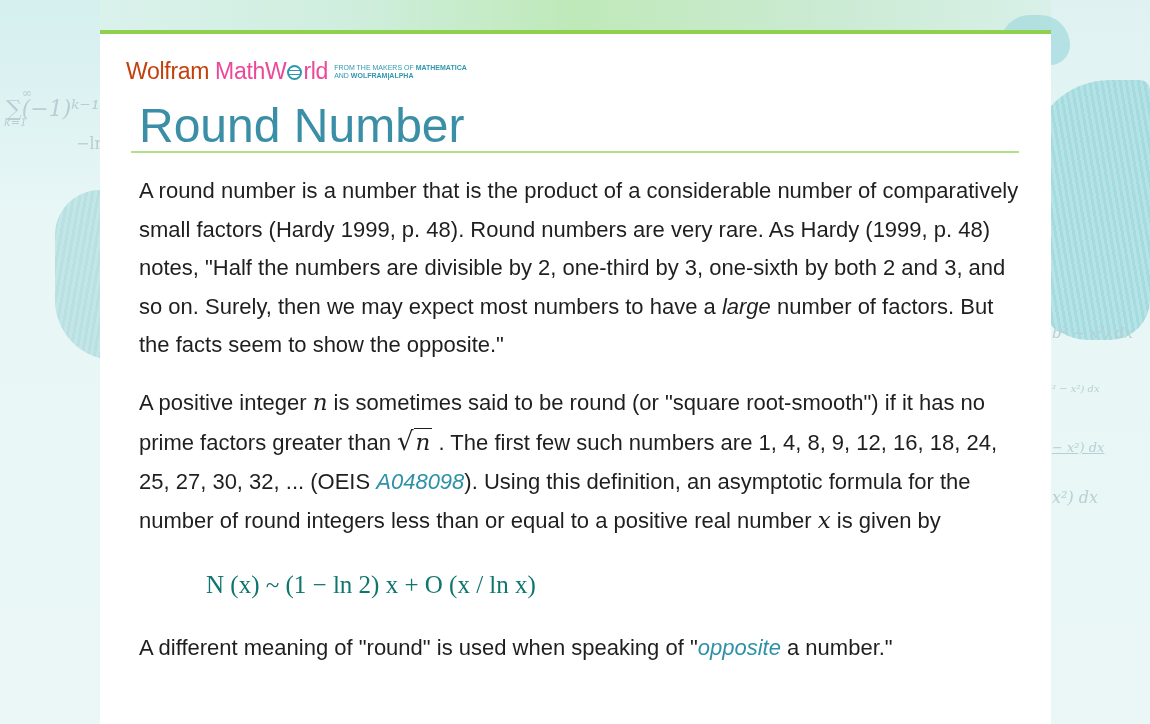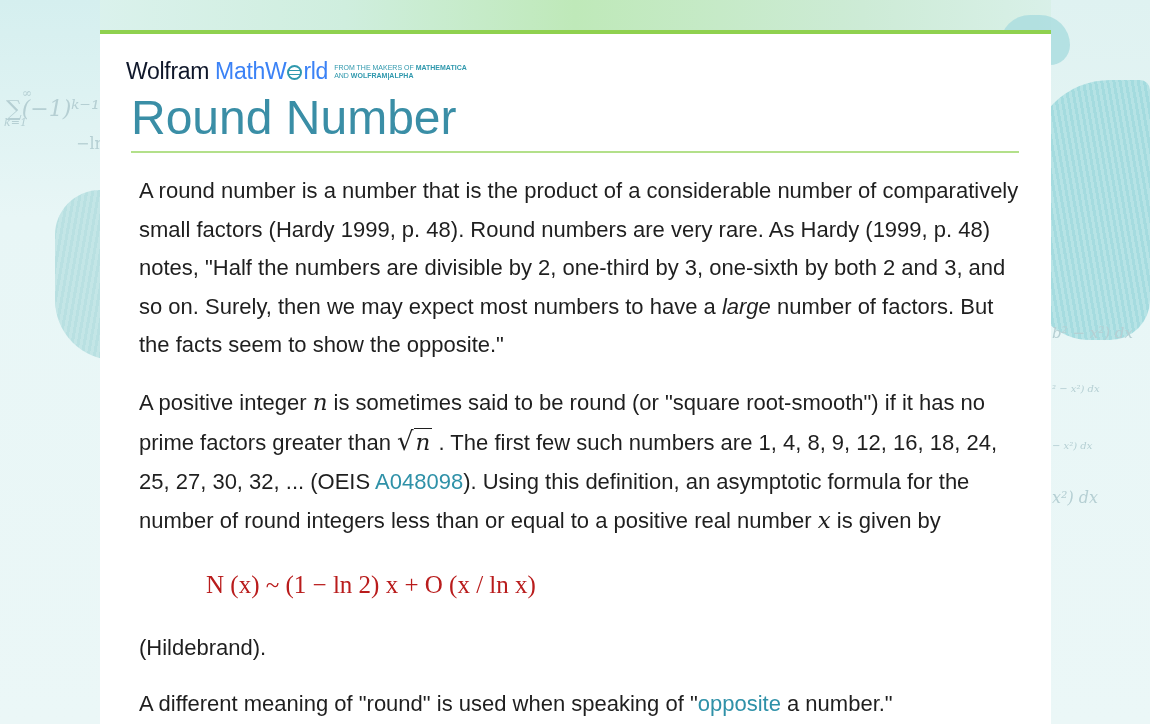--- a/index.html
+++ b/index.html
@@ -42,68 +42,68 @@
       font-style: italic; white-space: nowrap;
     }
     .card {
       position: absolute; left: 100px; top: 30px; width: 951px; height: 700px;
       background: #ffffff; border-top: 4px solid #8fd14f;
     }
     .brand {
       position: absolute; left: 26px; top: 24px; display: flex; align-items: center;
       white-space: nowrap;
     }
-    .brand-wolfram { color: #0f172a; font-size: 23px; letter-spacing: -0.3px; text-align: center; }
-    .brand-mathworld { color: #3b82f6; font-size: 23px; letter-spacing: -0.3px; margin-left: 6px; }
+    .brand-wolfram { color: #c2410c; font-size: 23px; letter-spacing: -0.3px; text-align: center; }
+    .brand-mathworld { color: #ec4899; font-size: 23px; letter-spacing: -0.3px; margin-left: 6px; }
     .brand-globe {
       display: inline-block; width: 15px; height: 15px; border-radius: 50%;
       border: 2px solid #2f98ad; box-sizing: border-box; vertical-align: -1px; margin: 0 1px;
       background: repeating-linear-gradient(0deg, transparent 0 3px, #2f98ad 3px 4px);
     }
     .brand-tag { margin-left: 6px; display: flex; flex-direction: column; font-size: 7px; line-height: 8px; color: #2f98ad; }
     .brand-tag b { font-weight: bold; }
     .page-title {
-      position: absolute; left: 31px; top: 56px; margin: 0;
+      position: absolute; left: 31px; top: 56px; margin: 8px;
       font-size: 48px; font-weight: normal; color: #3a8ea6; letter-spacing: 0px;
     }
     .title-rule {
       position: absolute; left: 31px; top: 117px; width: 888px; height: 2px; background: #b3e08a;
     }
     .content {
       position: absolute; left: 31px; top: 138px; width: 890px;
       font-size: 22px; line-height: 38.5px; color: #1f1f1f;
     }
     .content p { margin: 0 0 18px 8px; }
     .math { font-family: "DejaVu Serif", "Liberation Serif", serif; font-style: italic; font-size: 23px; }
     .sqrt { display: inline-block; font-family: "DejaVu Serif", "Liberation Serif", serif; }
     .sqrt .rad { font-style: normal; font-size: 26px; }
     .sqrt .under { font-style: italic; border-top: 1.5px solid #1f1f1f; padding: 0 2px; font-size: 23px; }
-    a.link { color: #2f91a8; text-decoration: none; }
+    a.link { color: #2f91a8; text-decoration: none; font-style: italic; }
     .equation {
       margin: 0 0 18px 75px; height: 52px; line-height: 52px;
-      font-family: "Liberation Serif", "DejaVu Serif", serif; font-size: 25px; color: #b91c1c;
+      font-family: "Liberation Serif", "DejaVu Serif", serif; font-size: 25px; color: #0f766e;
     }
   </style>
 </head>
 <body>
 
 <div class="bg-top"></div>
 <div class="bg-left"></div>
 <div class="bg-right"></div>
 
 <div class="deco-formula" style="left:22px; top:86px; font-size:12px;">∞</div>
 <div class="deco-formula" style="left:6px; top:96px; font-size:22px;">∑(−1)ᵏ⁻¹</div>
 <div class="deco-formula" style="left:4px; top:116px; font-size:11px;">k=1</div>
 <div class="deco-formula" style="left:76px; top:134px; font-size:16px; font-style:normal;">−ln</div>
 <div class="deco-left-shape"></div>
 <div class="deco-right-shape1"></div>
 <div class="deco-right-shape2"></div>
 <div class="deco-formula" style="left:1052px; top:315px; font-size:15px;margin-top:9px;">b² − x²) dx</div>
 <div class="deco-formula" style="left:1052px; top:383px; font-size:10px;">² − x²) dx</div>
-<div class="deco-formula" style="left:1052px; top:440px; font-size:10px;">− x²) dx</div>
+<div class="deco-formula" style="left:1052px; top:440px; font-size:13px;text-decoration:underline;">− x²) dx</div>
 <div class="deco-formula" style="left:1052px; top:488px; font-size:16px;">x²) dx</div>
 
 <div class="card">
   <div class="brand">
     <span class="brand-wolfram">Wolfram</span>
     <span class="brand-mathworld"><span>MathW</span><span class="brand-globe"></span><span>rld</span></span>
     <span class="brand-tag">
       <span><span>FROM THE MAKERS OF </span><b>MATHEMATICA</b></span>
       <span><span>AND </span><b>WOLFRAM|ALPHA</b></span>
     </span>
@@ -112,17 +112,16 @@
   <h1 class="page-title">Round Number</h1>
   <div class="title-rule"></div>
 
   <div class="content">
     <p><span>A round number is a number that is the product of a considerable number of comparatively small factors (Hardy 1999, p. 48). Round numbers are very rare. As Hardy (1999, p. 48) notes, "Half the numbers are divisible by 2, one-third by 3, one-sixth by both 2 and 3, and so on. Surely, then we may expect most numbers to have a </span><em>large</em><span> number of factors. But the facts seem to show the opposite."</span></p>
 
     <p><span>A positive integer </span><span class="math">n</span><span> is sometimes said to be round (or "square root-smooth") if it has no prime factors greater than </span><span class="sqrt"><span class="rad">√</span><span class="under">n</span></span><span> . The first few such numbers are 1, 4, 8, 9, 12, 16, 18, 24, 25, 27, 30, 32, ... (OEIS </span><a class="link" href="#">A048098</a><span>). Using this definition, an asymptotic formula for the number of round integers less than or equal to a positive real number </span><span class="math">x</span><span> is given by</span></p>
 
     <div class="equation">N (x) ~ (1 − ln 2) x + O (x / ln x)</div>
 
-    <p>(Hildebrand).</p>
 
     <p><span>A different meaning of "round" is used when speaking of "</span><a class="link" href="#">opposite</a><span> a number."</span></p>
   </div>
 </div>
 
 </body></html>

